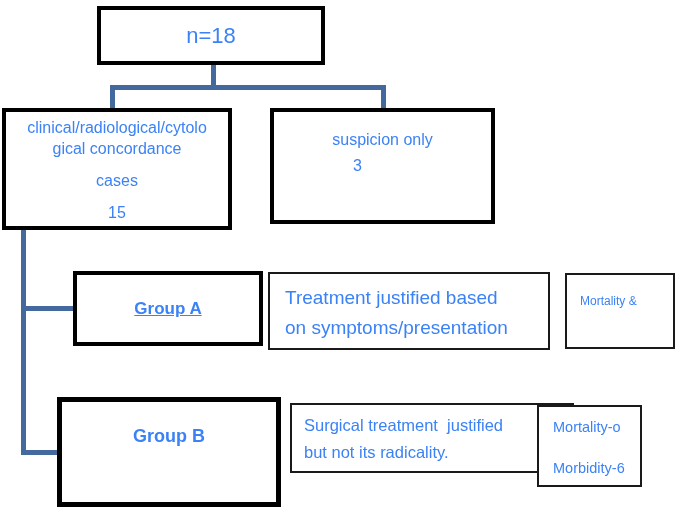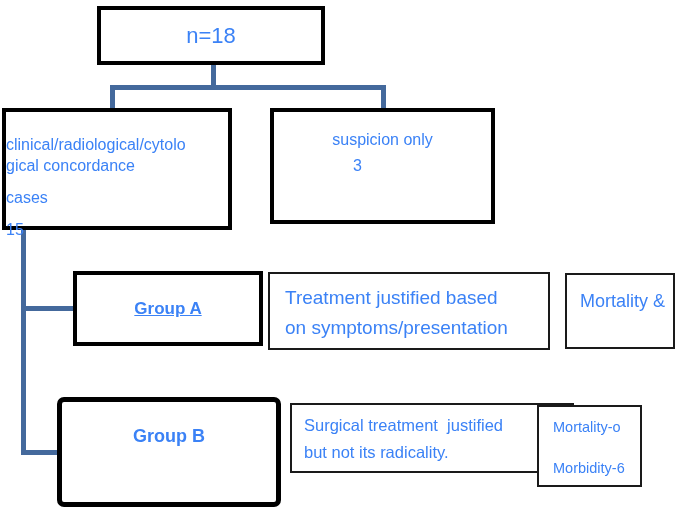--- a/index.html
+++ b/index.html
@@ -11,36 +11,36 @@
   .thick{border:4px solid #000000;}
   .xthick{border:5px solid #000000;}
   .thin{border:2px solid #1a1a1a;}
   .line{position:absolute;background:#44699c;}
   .center{display:flex;align-items:center;justify-content:center;}
   .txt{white-space:pre-wrap;}
 
   .root-box{left:97px;top:6px;width:228px;height:59px;font-size:22px;}
 
   .leftbranch-box{left:2px;top:108px;width:230px;height:122px;
-    font-size:16px;padding-top:22px;line-height:21px;}
+    font-size:16px;text-align:center;padding-top:5px;line-height:21px;}
   .leftbranch-box .gap{margin-top:11px;}
 
   .rightbranch-box{left:270px;top:108px;width:225px;height:116px;
     font-size:16px;text-align:center;padding-top:17px;line-height:22px;}
   .rightbranch-box .cnt{margin-top:4px;margin-right:50px;}
 
   .groupA-box{left:73px;top:271px;width:190px;height:75px;
     font-size:17px;font-weight:bold;text-align:center;padding-top:24px;text-decoration:underline;}
   .treatA-box{left:268px;top:272px;width:282px;height:78px;
     font-size:19px;line-height:30px;padding:9px 0 0 15px;}
   .outcomeA-box{left:565px;top:273px;width:110px;height:76px;
-    font-size:18px;line-height:22px;padding:15px 0 0 13px;}
+    font-size:12px;line-height:22px;padding:15px 0 0 13px;}
 
   .groupB-box{left:57px;top:397px;width:224px;height:110px;
-    font-size:18px;font-weight:bold;text-align:center;padding-top:24px;border-radius:7px;}
+    font-size:18px;font-weight:bold;text-align:center;padding-top:24px;}
   .treatB-box{left:290px;top:403px;width:284px;height:70px;
     font-size:16.5px;line-height:27px;padding:7px 0 0 12px;}
   .outcomeB-box{left:537px;top:405px;width:105px;height:82px;
     font-size:14.5px;padding:12px 0 0 14px;}
   .outcomeB-box .second{margin-top:25px;}
 
   
   .c-root-stub{left:211px;top:64px;width:5px;height:23px;}
   .c-top-h{left:110px;top:85px;width:276px;height:5px;}
   .c-left-drop{left:110px;top:85px;width:5px;height:25px;}

